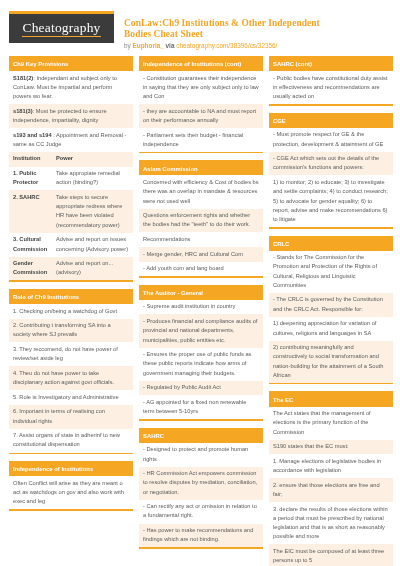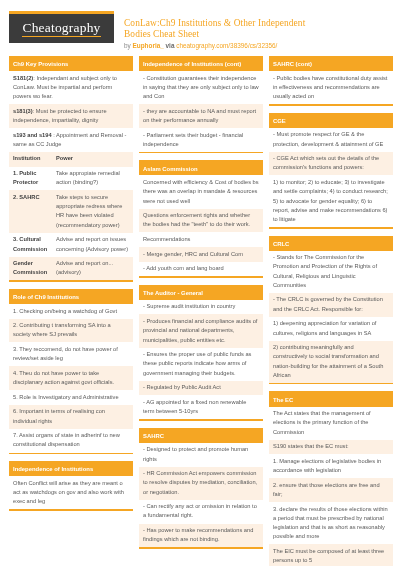--- a/index.html
+++ b/index.html
@@ -18,21 +18,21 @@
   .logo-bar { height: 3px; background: #f5a623; width: 100%; }
   .logo-box {
     background: #3b3b3b; color: #ffffff; text-align: center;
     font-family: "Liberation Serif", serif; font-size: 13.5px;
     padding: 6px 0 7px 0; letter-spacing: .2px;
   }
   .logo-box span { border-bottom: 1px solid #f5a623; padding-bottom: 1px; }
   .head-text { padding-left: 10px; padding-top: 10px; }
   .sheet-title {
     font-family: "Liberation Serif", serif;
-    font-size: 9.4px; color: #f5a623; font-weight: normal;
+    font-size: 9.4px; color: #f5a623; font-weight: bold;
     line-height: 1.15; letter-spacing: .1px;
   }
   .sheet-byline { font-size: 6.4px; color: #8c8c8c; margin-top: 2px; }
   .sheet-byline .b { font-weight: bold; color: #6b6b6b; }
   .sheet-byline a { color: #f5a623; text-decoration: none; }
 
   
   .columns { display: flex; gap: 6px; margin-top: 6px; }
   .col { width: 124px; flex: 0 0 124px; }
 

